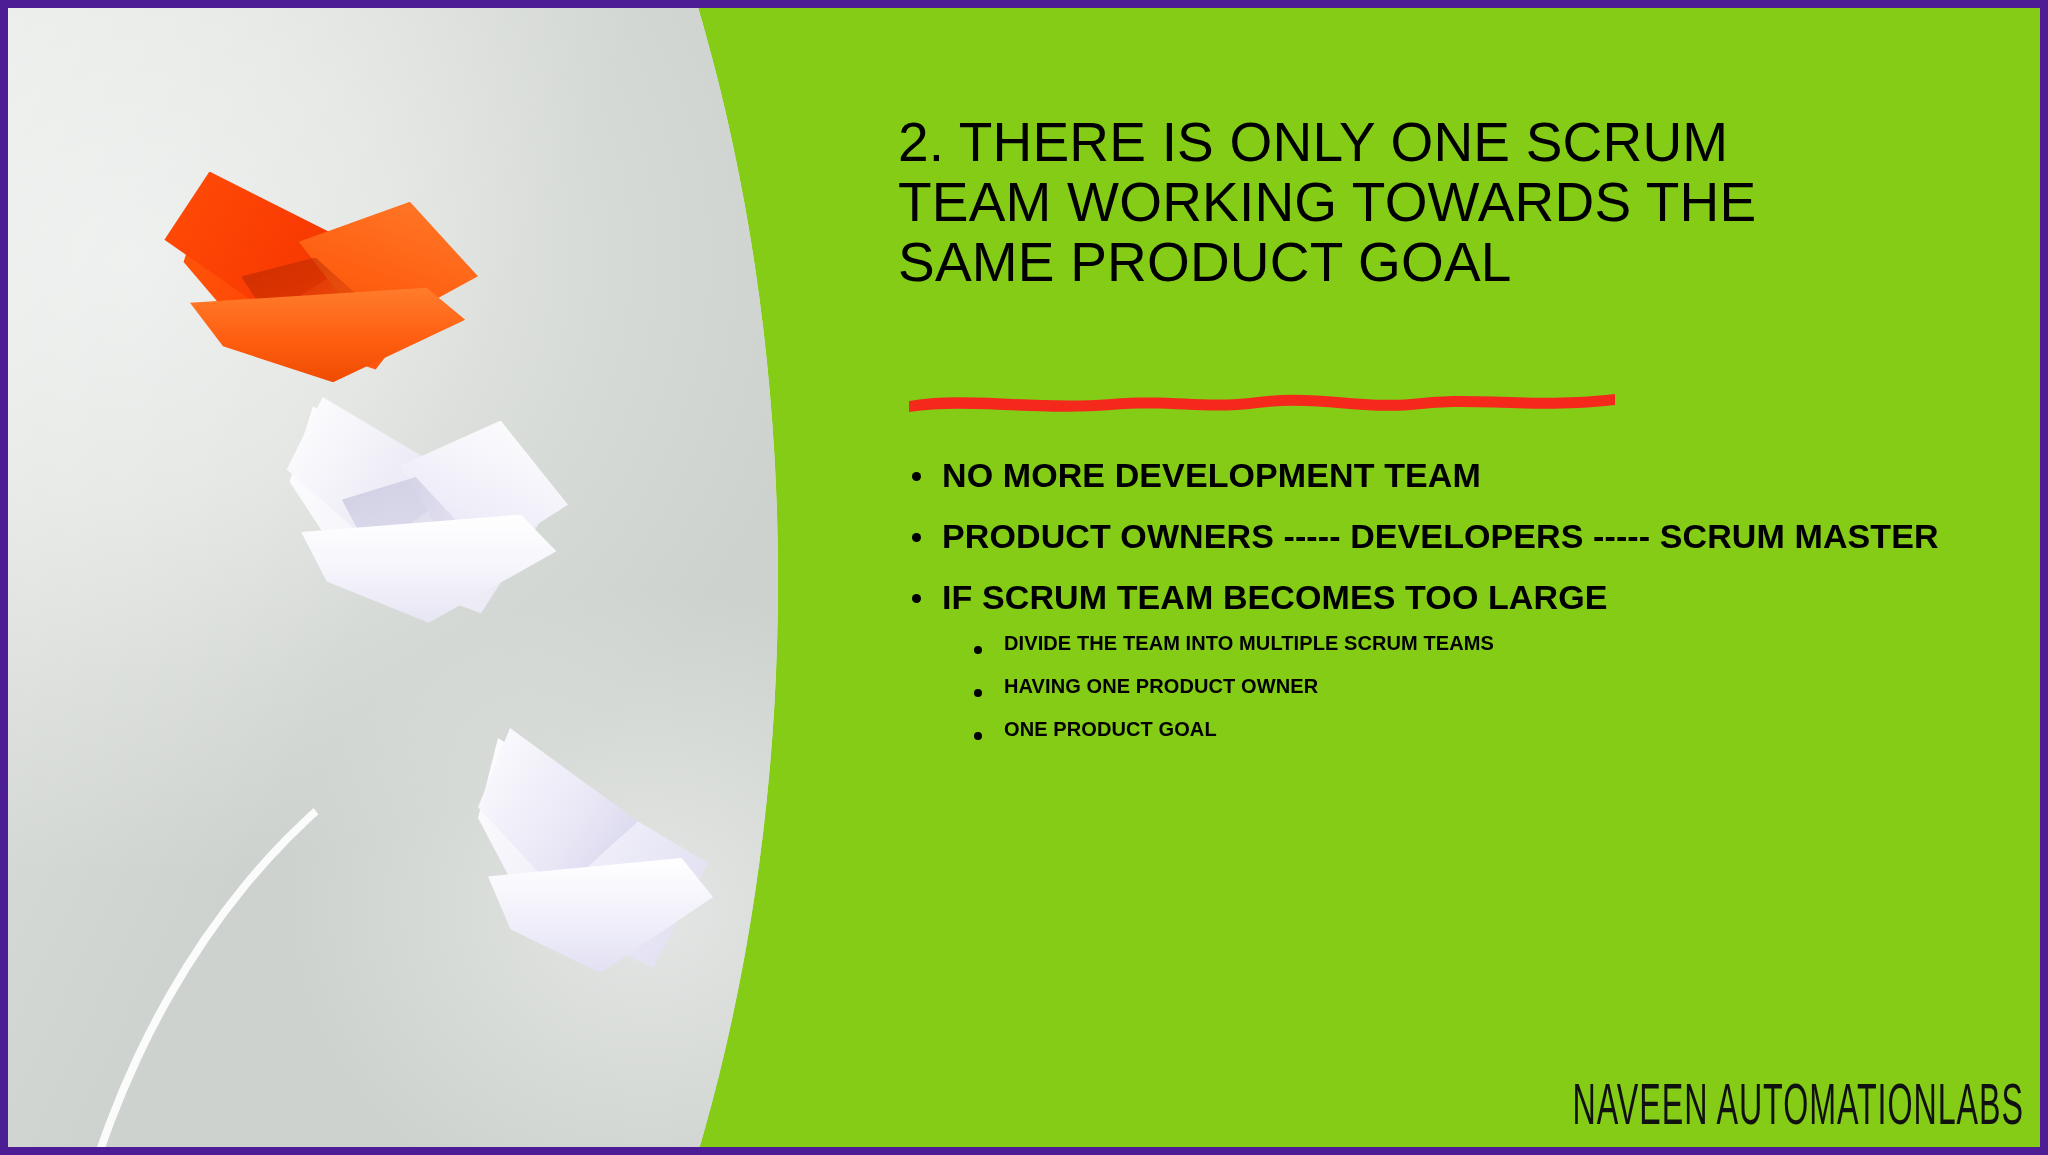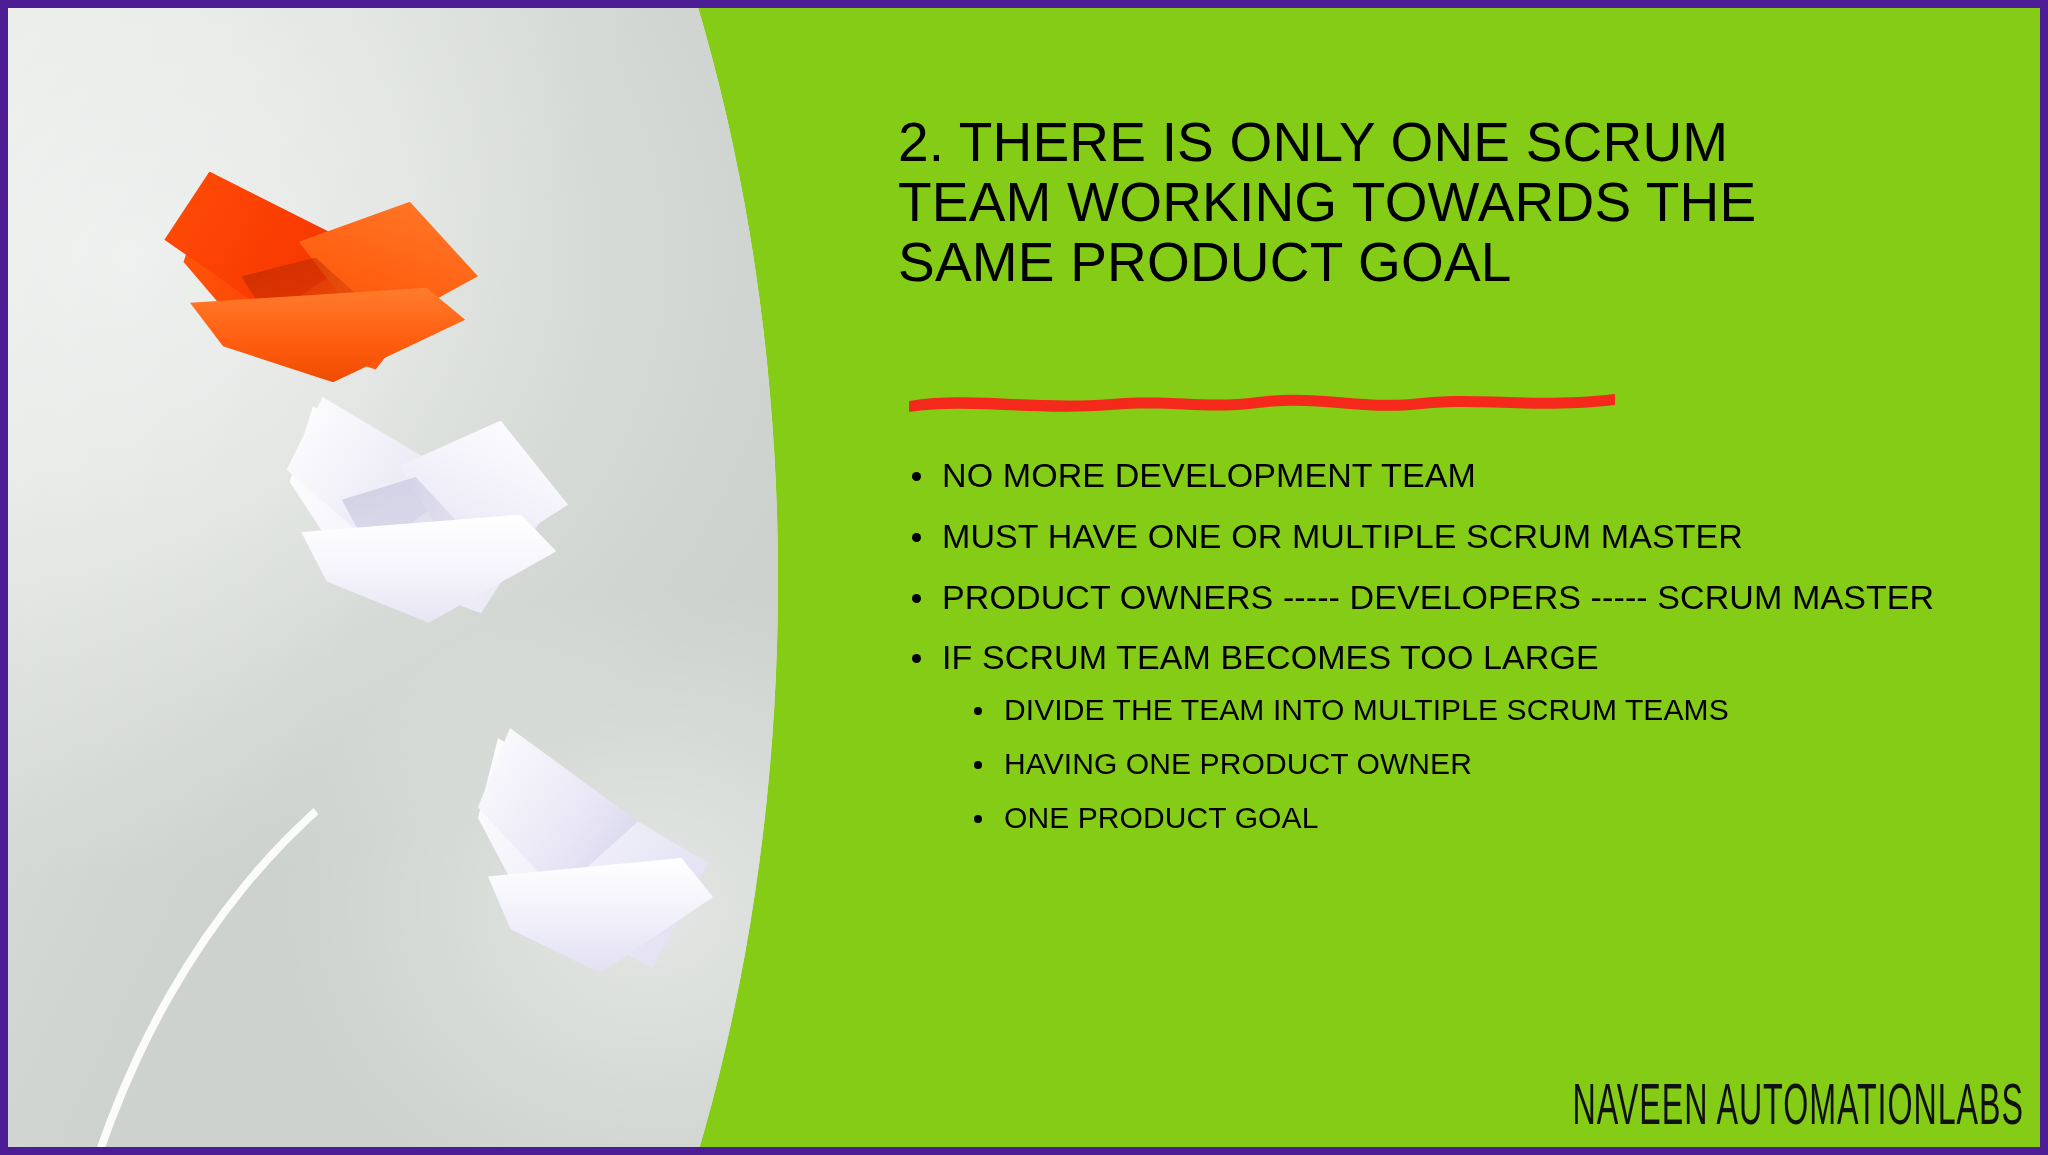--- a/index.html
+++ b/index.html
@@ -200,20 +200,21 @@
   .bullet {
     position: relative;
     padding-left: 44px;
     margin-bottom: 22px;
     font-family: "Liberation Sans Narrow", "Liberation Sans", sans-serif;
     font-size: 34px;
     line-height: 1.14;
     color: #000000;
     text-transform: uppercase;
     letter-spacing: 0.1px;
+    font-weight: bold;
   }
   .bullet::before {
     content: "";
     position: absolute;
     left: 14px;
     top: 16px;
     width: 9px;
     height: 9px;
     border-radius: 50%;
     background: #000000;
@@ -221,21 +222,21 @@
   .sub-list {
     list-style: none;
     margin: 16px 0 0 0;
     padding: 0;
   }
   .sub-bullet {
     position: relative;
     padding-left: 46px;
     margin-bottom: 20px;
     font-family: "Liberation Sans Narrow", "Liberation Sans", sans-serif;
-    font-size: 30px;
+    font-size: 20px;
     line-height: 1.14;
     color: #000000;
     text-transform: uppercase;
   }
   .sub-bullet::before {
     content: "";
     position: absolute;
     left: 16px;
     top: 14px;
     width: 8px;
@@ -304,21 +305,20 @@
       <svg viewBox="0 0 712 34" preserveAspectRatio="none" aria-hidden="true">
         <path d="M3,18 C60,8 130,22 205,16 C268,11 300,21 352,14
                  C410,6 455,22 516,15 C572,9 630,20 709,11
                  L709,22 C630,31 572,20 516,26 C455,33 410,17 352,25
                  C300,32 268,22 205,27 C130,33 60,20 3,29 Z" fill="#F4291C"></path>
       </svg>
     </div>
 
     <ul id="bullets">
       <li class="bullet"><span>NO MORE DEVELOPMENT TEAM</span></li>
-      <li class="bullet"><span>MUST HAVE ONE OR MULTIPLE SCRUM MASTER</span></li>
       <li class="bullet"><span>PRODUCT OWNERS ----- DEVELOPERS ----- SCRUM MASTER</span></li>
       <li class="bullet">
         <span>IF SCRUM TEAM BECOMES TOO LARGE</span>
         <ul class="sub-list">
           <li class="sub-bullet"><span>DIVIDE THE TEAM INTO MULTIPLE SCRUM TEAMS</span></li>
           <li class="sub-bullet"><span>HAVING ONE PRODUCT OWNER</span></li>
           <li class="sub-bullet"><span>ONE PRODUCT GOAL</span></li>
         </ul>
       </li>
     </ul>

